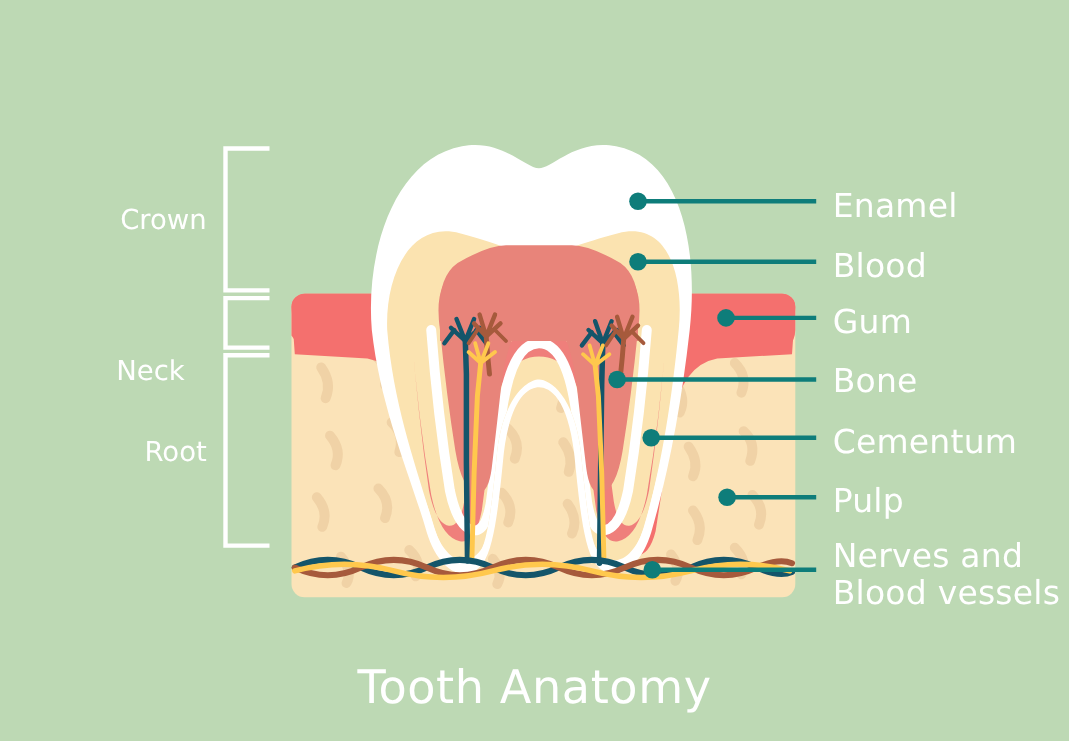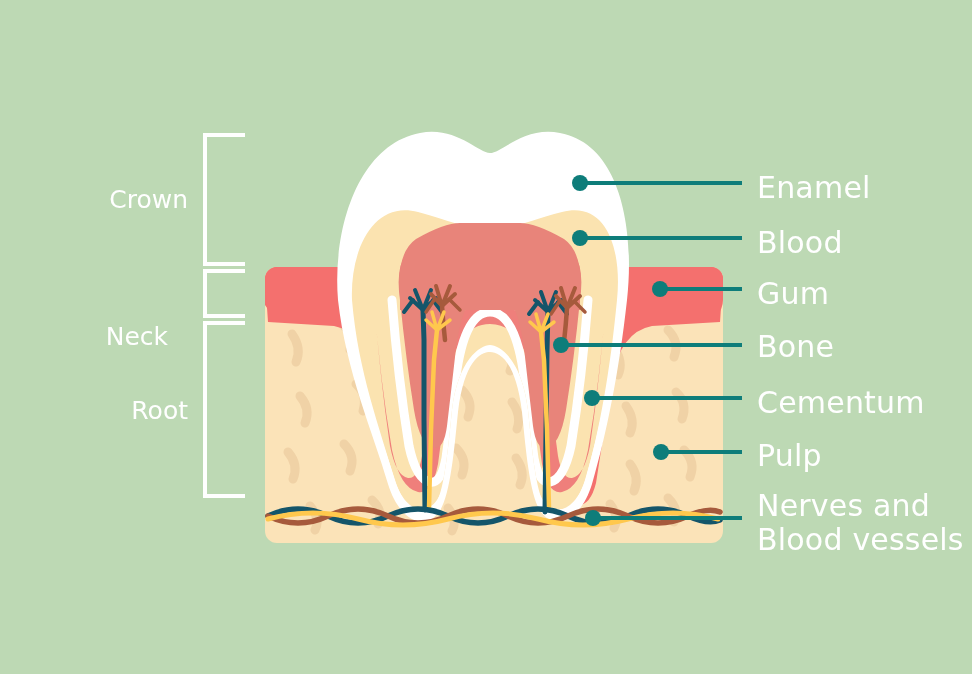--- a/index.html
+++ b/index.html
@@ -242,13 +242,14 @@
       <div class="callout-text" style="left: 757px; top: 171px;">Enamel</div>
       <div class="callout-text" style="left: 757px; top: 226px;">Blood</div>
       <div class="callout-text" style="left: 757px; top: 277px;">Gum</div>
       <div class="callout-text" style="left: 757px; top: 330px;">Bone</div>
       <div class="callout-text" style="left: 757px; top: 386px; text-align: right;">Cementum</div>
       <div class="callout-text" style="left: 757px; top: 439px;">Pulp</div>
       <div class="callout-text" style="left: 757px; top: 489px;">Nerves and
 Blood vessels</div>
     </div>
 
+  <div id="title">Tooth Anatomy</div>
 </div>
 
 </body></html>

